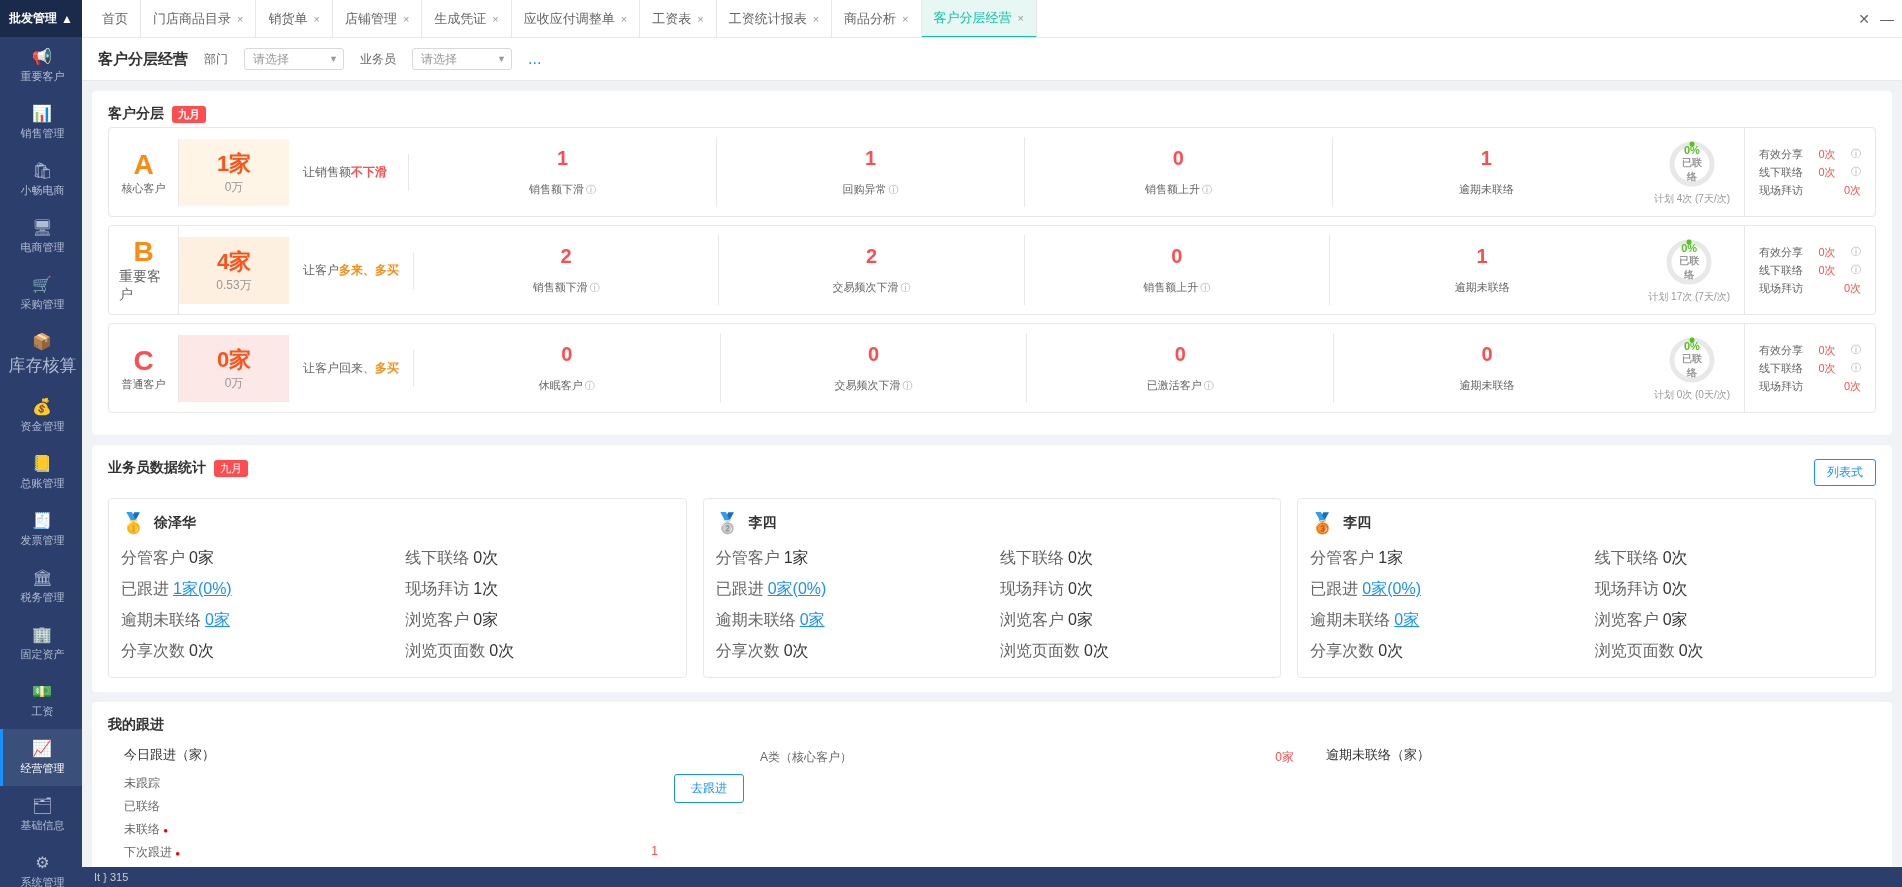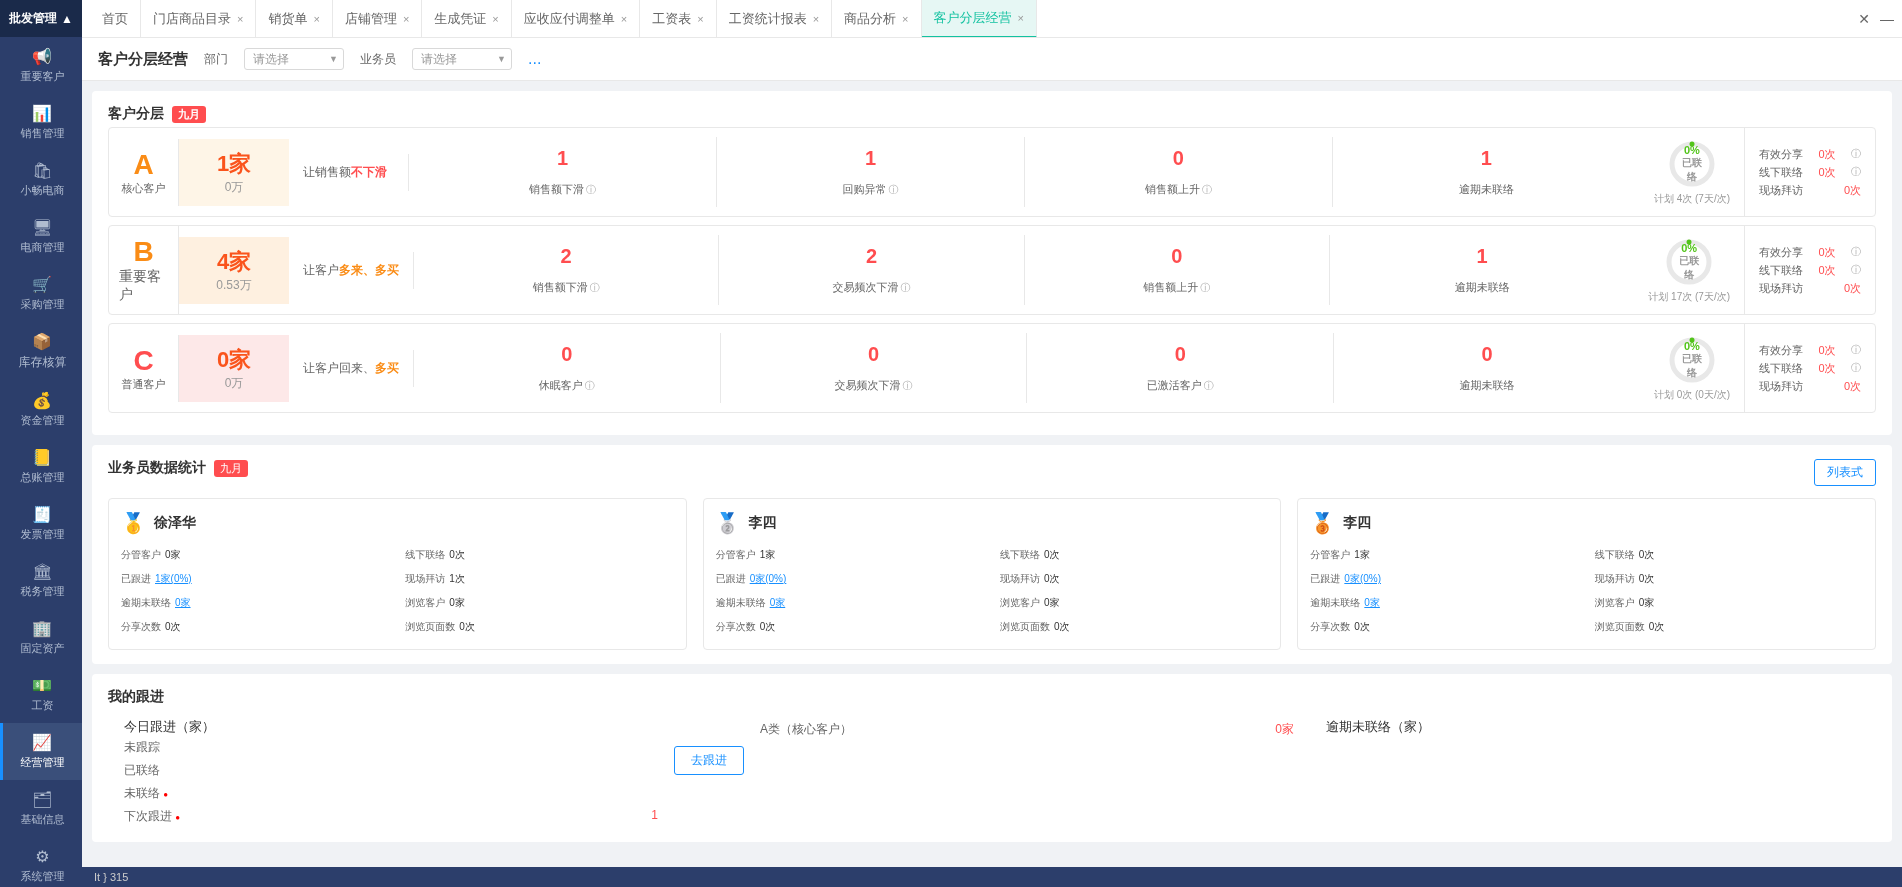--- a/index.html
+++ b/index.html
@@ -313,21 +313,21 @@
       margin-bottom: 10px;
       font-size: 14px;
       font-weight: bold;
       color: #333;
     }
     .medal-icon { font-size: 20px; }
     .staff-stats-grid {
       display: grid;
       grid-template-columns: 1fr 1fr;
       gap: 4px 16px;
-      font-size: 10px;
+      font-size: 16px;
     }
     .staff-stat {
       display: flex;
       align-items: center;
       gap: 4px;
       color: #666;
       padding: 3px 0;
     }
     .staff-stat-label { color: #666; white-space: nowrap; }
     .staff-stat-val { color: #1890ff; text-decoration: underline; cursor: pointer; }
@@ -341,21 +341,21 @@
       padding: 14px 16px;
     }
     .followup-title { font-size: 14px; font-weight: bold; color: #333; margin-bottom: 12px; }
     .followup-grid {
       display: grid;
       grid-template-columns: 1fr auto 1fr 1fr;
       gap: 0;
       align-items: start;
     }
     .followup-col { padding: 0 16px; }
-    .followup-col-title { font-size: 13px; color: #333; margin-bottom: 0; font-weight: 500; }
+    .followup-col-title { font-size: 13px; color: #333; margin-bottom: 8px; font-weight: 500; }
     .goto-btn {
       border: 1px solid #1890ff;
       color: #1890ff;
       background: #fff;
       padding: 5px 16px;
       border-radius: 3px;
       cursor: pointer;
       font-size: 12px;
       white-space: nowrap;
       align-self: flex-start;
@@ -400,21 +400,21 @@
       <div class="sidebar-item">
         <span class="sidebar-icon">🖥</span>
         <span style="font-size:11px;">电商管理</span>
       </div>
       <div class="sidebar-item">
         <span class="sidebar-icon">🛒</span>
         <span style="font-size:11px;">采购管理</span>
       </div>
       <div class="sidebar-item">
         <span class="sidebar-icon">📦</span>
-        <span style="font-size:12px;">库存核算</span>
+        <span style="font-size:17px;">库存核算</span>
       </div>
       <div class="sidebar-item">
         <span class="sidebar-icon">💰</span>
         <span style="font-size:11px;">资金管理</span>
       </div>
       <div class="sidebar-item">
         <span class="sidebar-icon">📒</span>
         <span style="font-size:11px;">总账管理</span>
       </div>
       <div class="sidebar-item">

